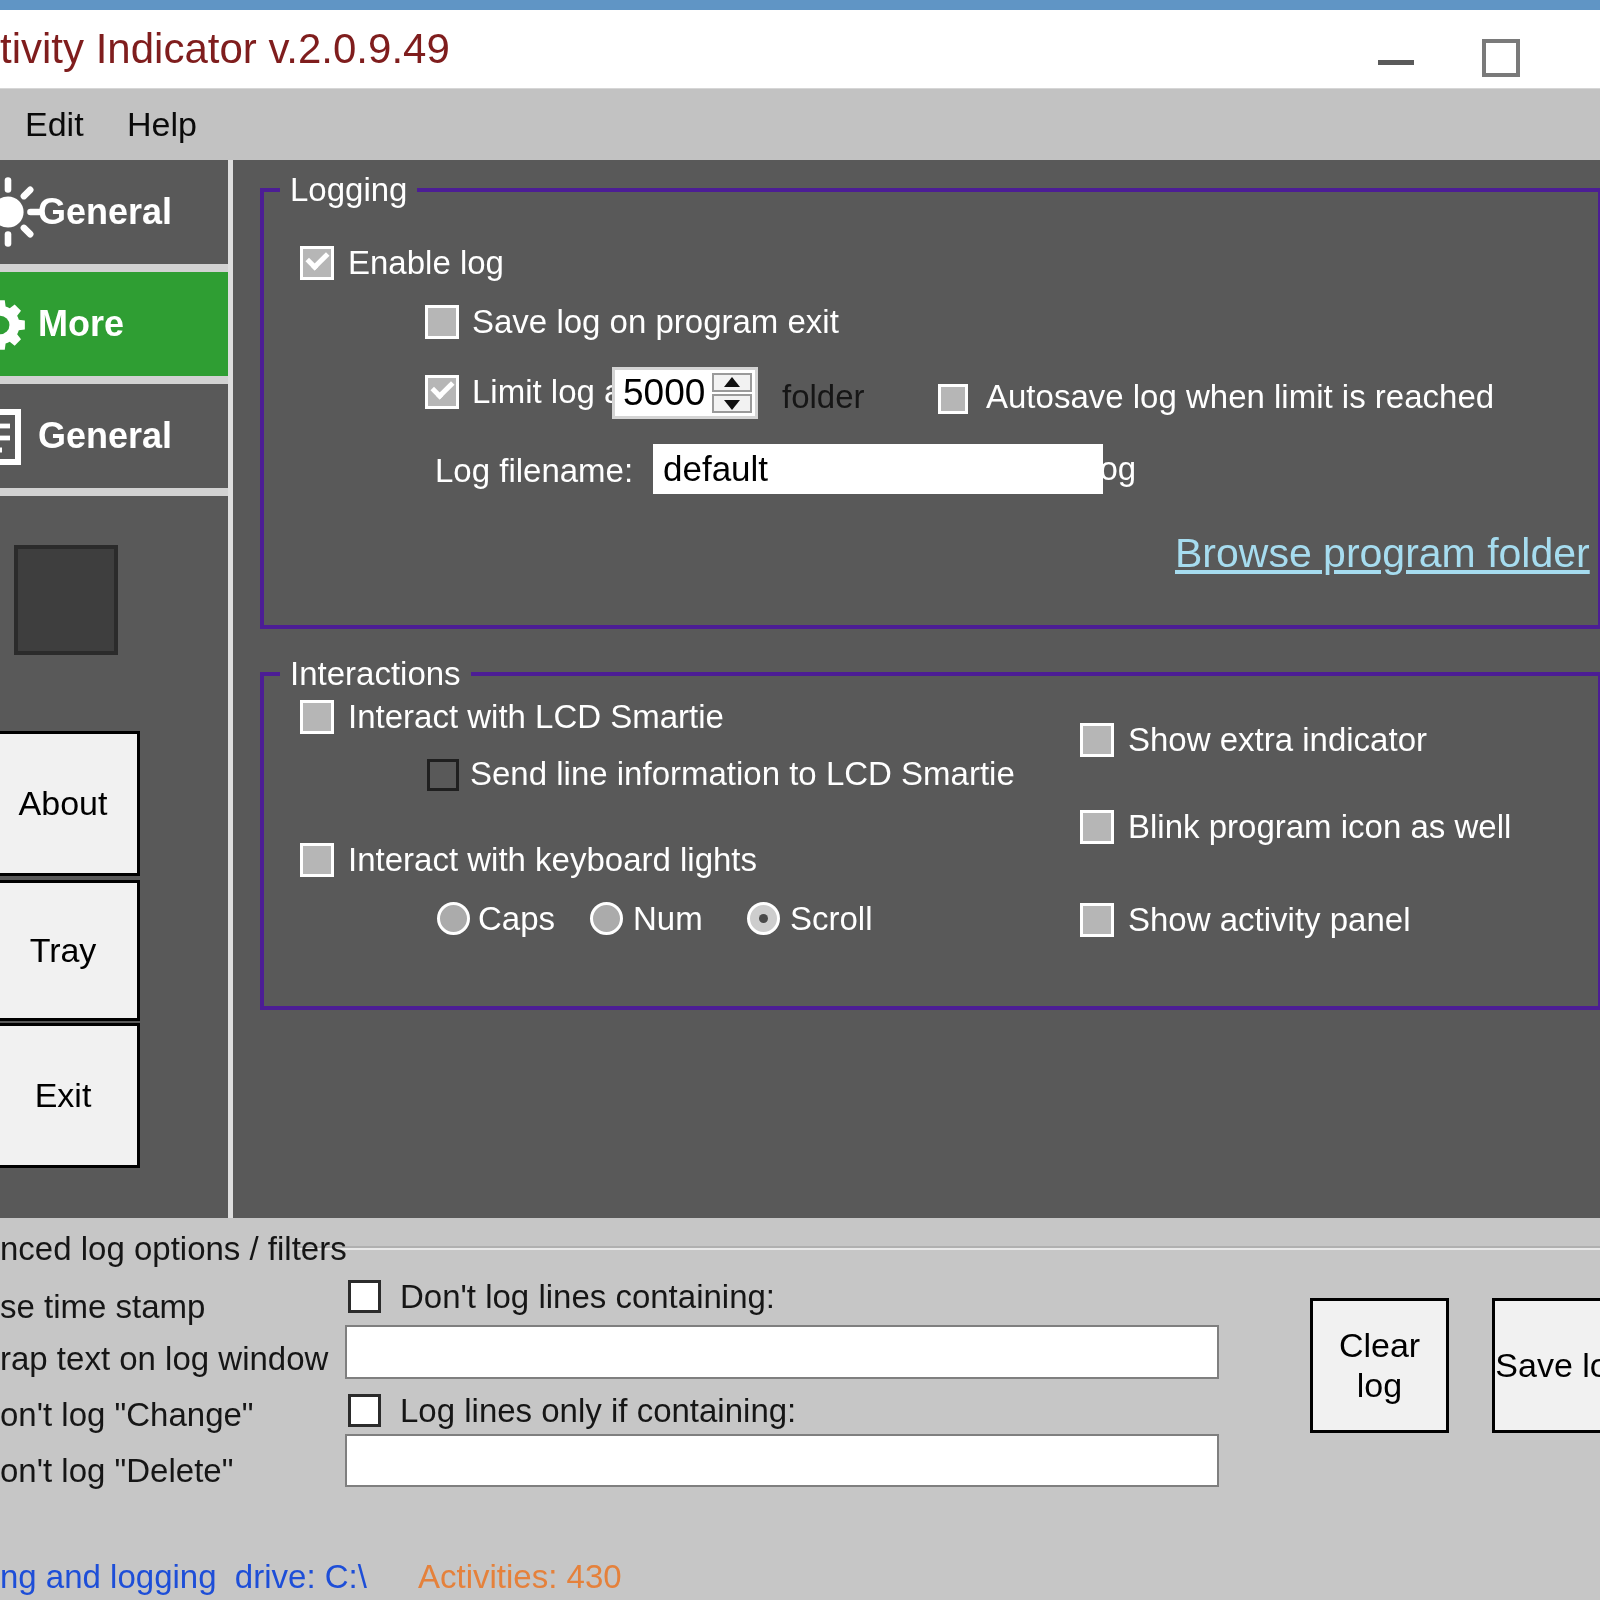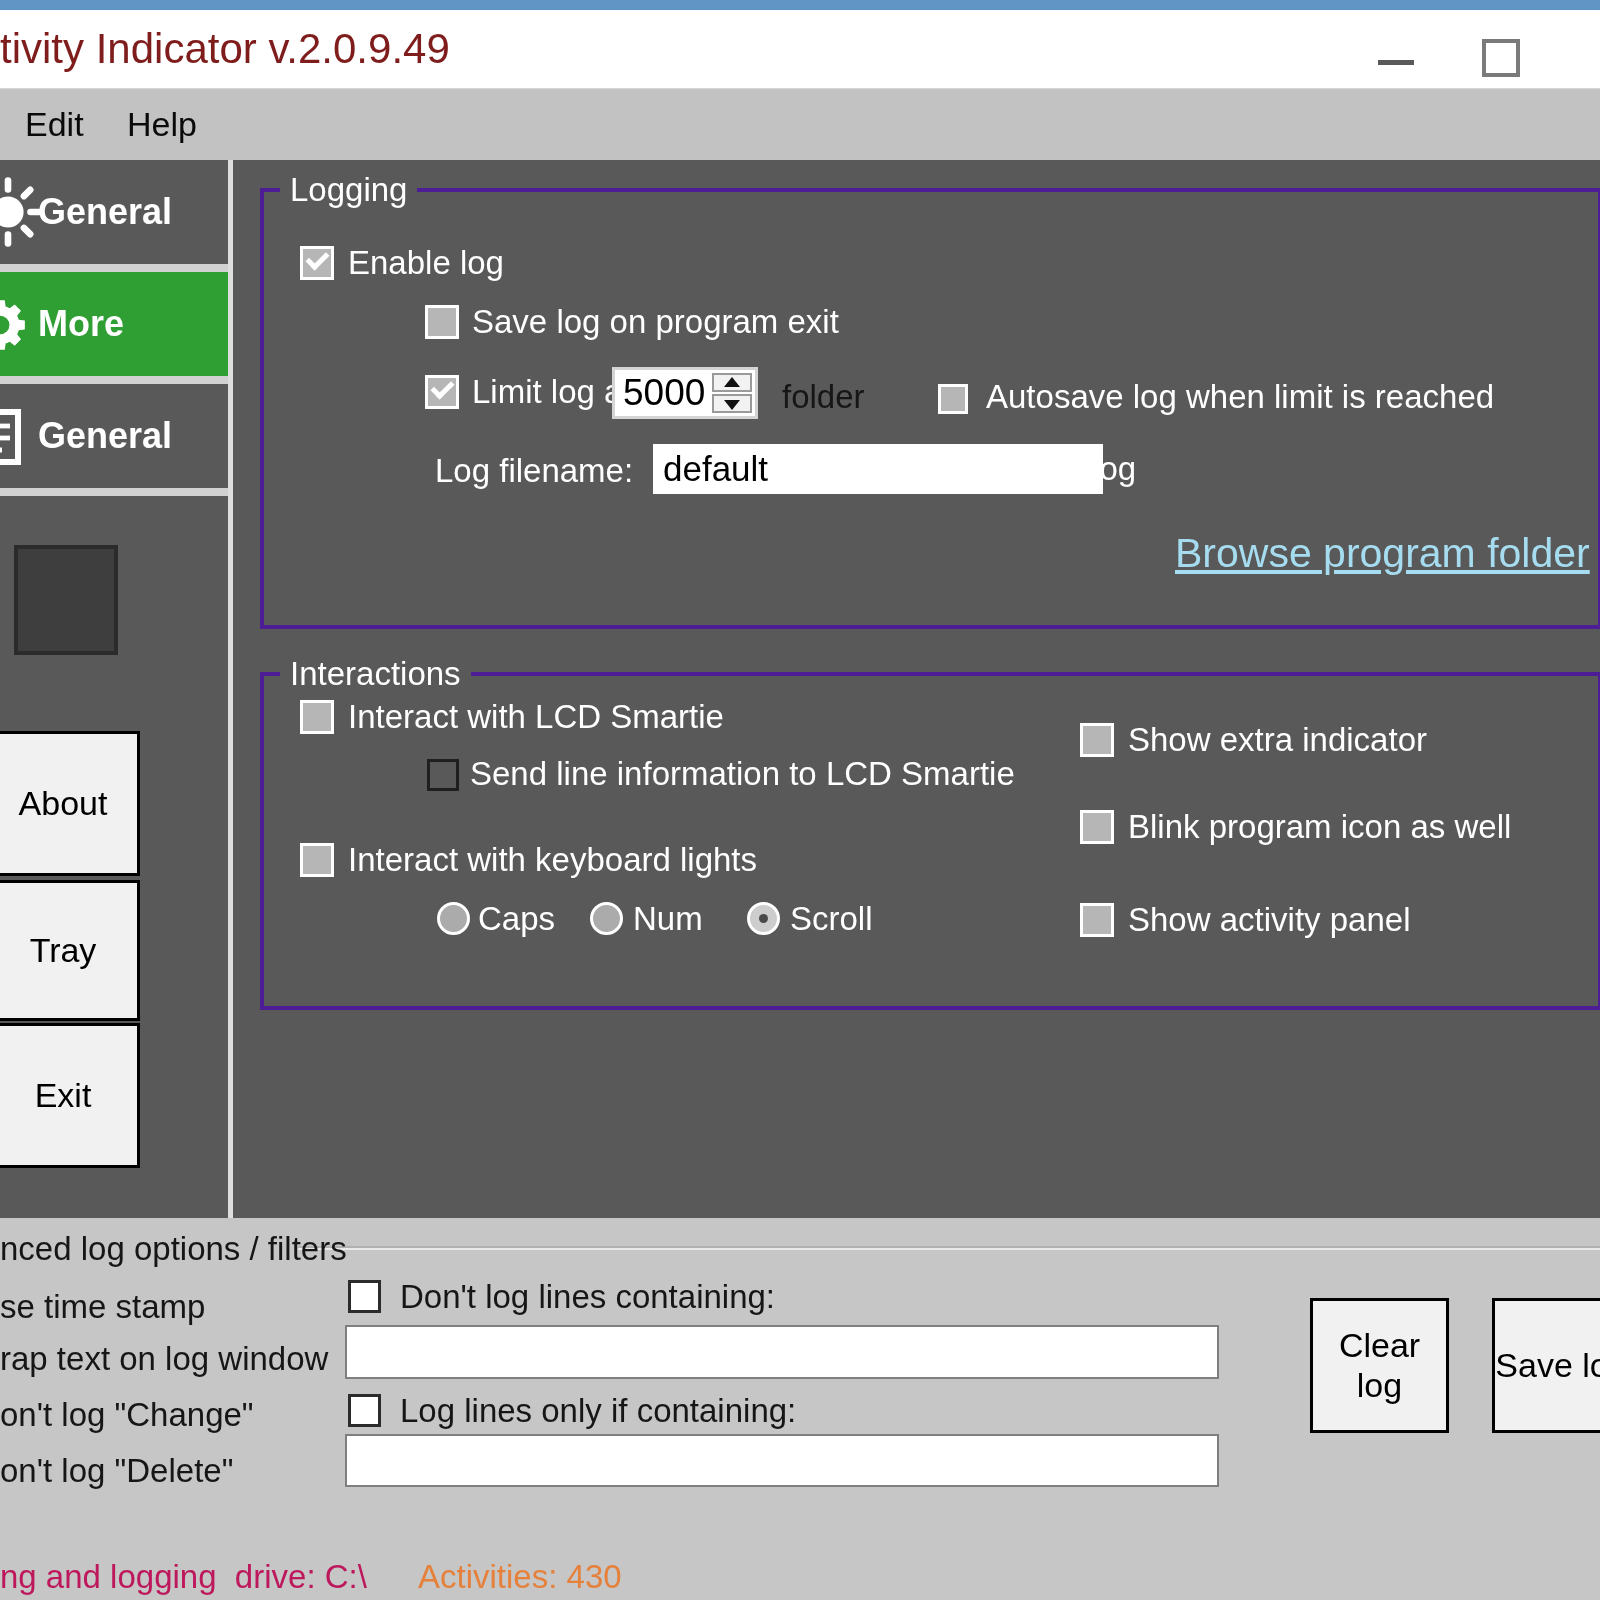--- a/index.html
+++ b/index.html
@@ -63,21 +63,21 @@
   .spin-btn{flex:1;background:#f2f2f2;border:2px solid #9a9a9a;position:relative;}
   .spin-btn.up::after{content:"";position:absolute;left:50%;top:50%;transform:translate(-50%,-60%);
     border-left:8px solid transparent;border-right:8px solid transparent;border-bottom:10px solid #111;}
   .spin-btn.down::after{content:"";position:absolute;left:50%;top:50%;transform:translate(-50%,-40%);
     border-left:8px solid transparent;border-right:8px solid transparent;border-top:10px solid #111;}
   
   .link{position:absolute;font-size:41px;color:#a6dcef;text-decoration:underline;white-space:nowrap;cursor:pointer;}
   
   .filters-line{left:298px;top:1246px;width:1302px;height:0;border-top:2px solid #b0b0b0;border-bottom:2px solid #e9e9e9;}
   .status-text{position:absolute;font-size:33px;white-space:pre;}
-  .green{color:#be185d;text-align:center;}
+  .green{color:#1d4ed8;text-align:center;}
   .orange{color:#e5813b;}
 </style>
 </head>
 <body>
 
 <div class="screen">
 
   <div class="abs top-strip"></div>
 
   <div class="abs titlebar">

